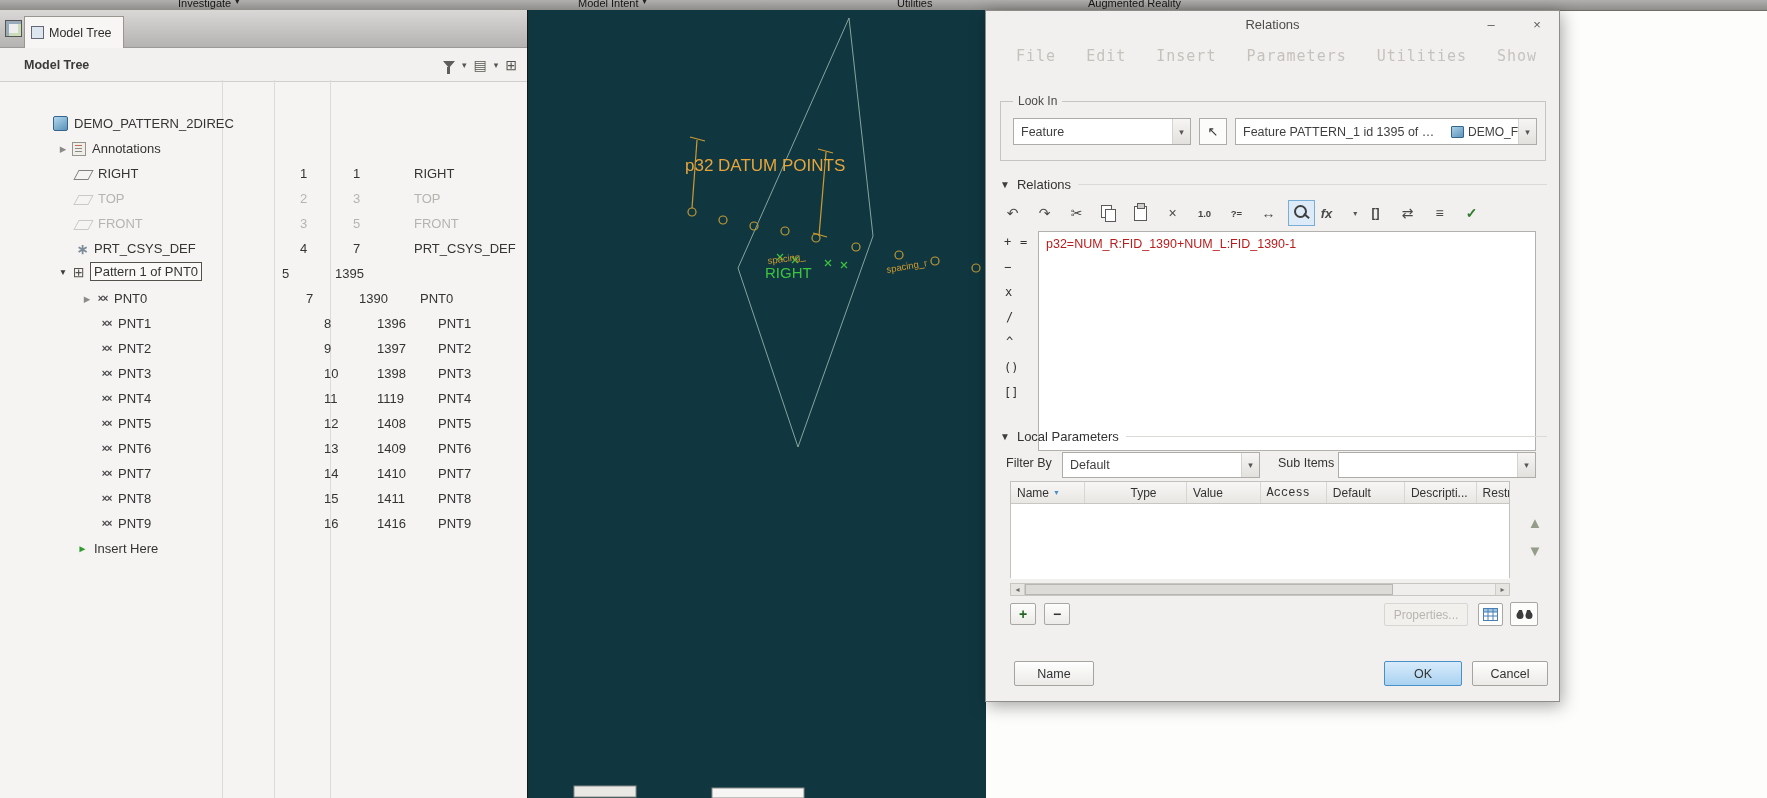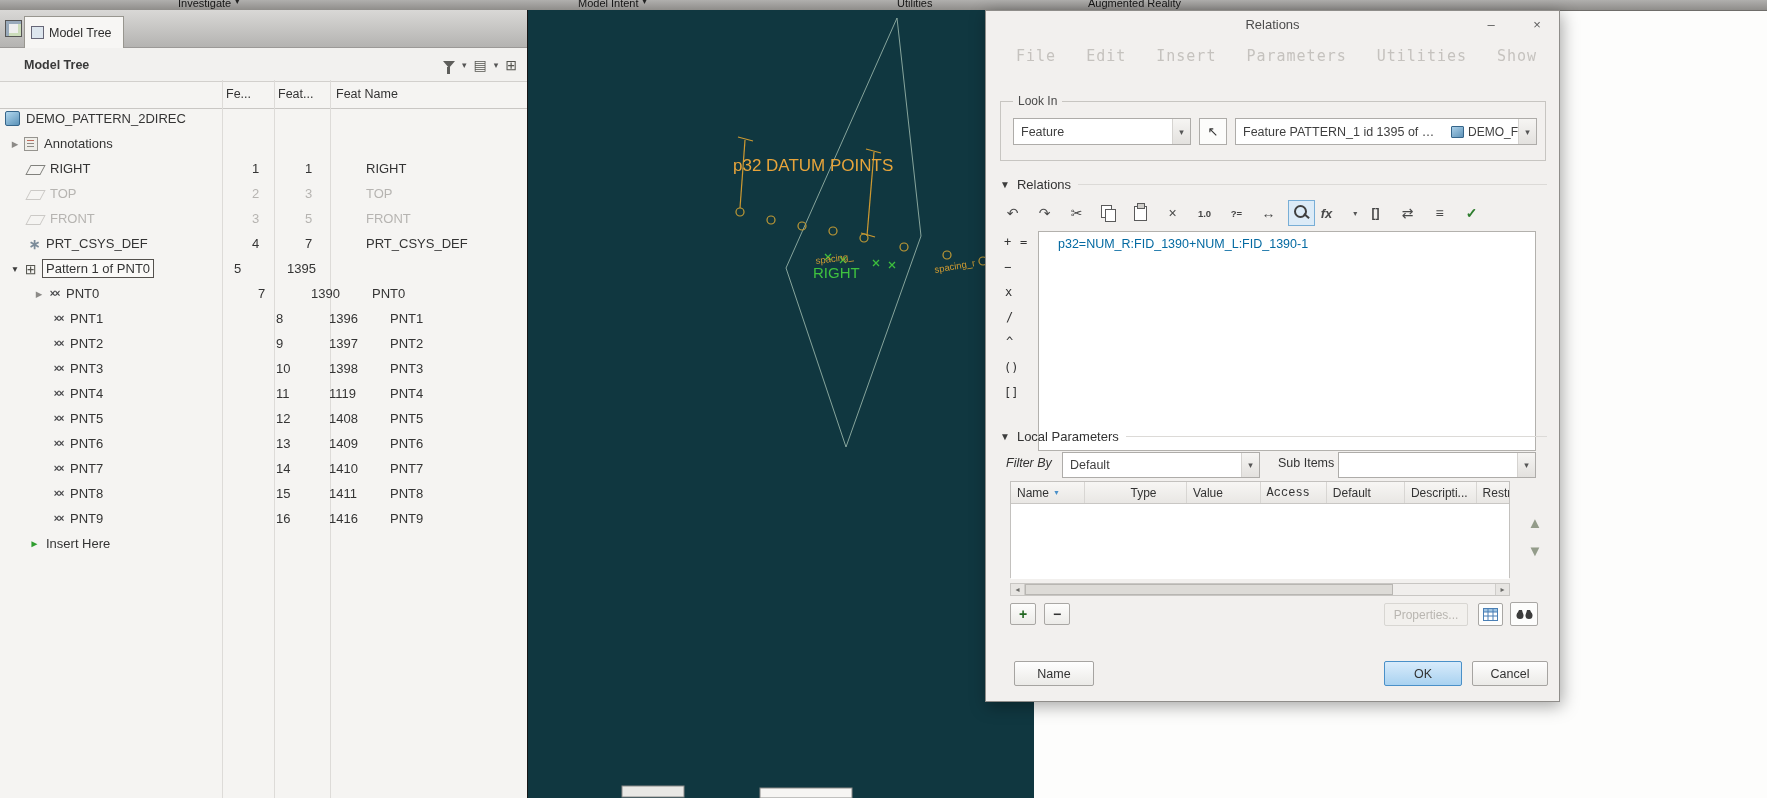--- a/index.html
+++ b/index.html
@@ -30,21 +30,21 @@
   .ph-caret { font-size:9px; color:#555; }
   .ph-glyph { font-size:14px; color:#55554f; line-height:1; }
 
   .tree-cols { position:relative; height:26px; background:#f5f4f2; border-bottom:1px solid #c9c7c4; }
   .tree-cols span { position:absolute; top:5px; font-size:12.5px; color:#333; }
   .col-fe { left:226px; } .col-feat { left:278px; } .col-name { left:336px; }
   .vline { position:absolute; width:1px; background:#dddbd8; top:70px; height:718px; }
   .vl1 { left:222px; } .vl2 { left:274px; } .vl3 { left:330px; }
 
   .tree-rows { position:absolute; left:0; top:96px; right:1px; }
-  .trow { height:25px; display:flex; align-items:center; font-size:13px; color:#343434; }
+  .trow { height:25px; display:flex; align-items:flex-end; font-size:13px; color:#343434;padding-left:48px; }
   .trow.dim, .trow.dim .c-fe, .trow.dim .c-feat, .trow.dim .c-name, .trow.dim .tlabel { color:#b6b4b1; }
   .c-tree { width:222px; flex:none; display:flex; align-items:center; overflow:hidden; }
   .c-fe { width:52px; flex:none; padding-left:4px; }
   .c-feat { width:55px; flex:none; padding-left:1px; }
   .c-name { flex:1; padding-left:6px; }
   .p4 { padding-left:4px; } .p8 { padding-left:8px; } .p26 { padding-left:26px; }
   .p32 { padding-left:32px; } .p50 { padding-left:50px; }
   .arrow { width:14px; flex:none; text-align:center; font-size:8.5px; color:#8c8a87; }
   .arrow.dk { color:#3c3c3c; }
   .tico { width:17px; flex:none; display:flex; align-items:center; justify-content:center;
@@ -57,21 +57,21 @@
   .tico.plane { width:13px; height:8px; margin:2px 7px 0 2px; flex:none; border:1.5px solid #81817d; transform:skewX(-28deg); }
   .trow.dim .tico.plane { border-color:#cbc9c6; }
   .tico.csys { font-size:14px; font-weight:bold; color:#7b8b99; }
   .tico.pattern { font-size:14px; color:#55554f; }
   .tico.point { font-size:10px; font-weight:bold; color:#47474a; letter-spacing:-1px; }
   .tico.insert { font-size:10px; color:#2f9e2f; }
   .selbox { border:1px solid #54514d; background:#faf9f7; padding:0 3px; line-height:17px; }
 
   
   .viewport { position:absolute; left:527px; top:10px; width:458px; height:788px;
-    background:#103740; border-left:1px solid #161616;padding-left:48px; }
+    background:#103740; border-left:1px solid #161616; }
   .vp-svg text { font-family:"Liberation Sans", sans-serif; }
 
   
   .dialog { position:absolute; left:985px; top:10px; width:573px; height:690px;
     background:#f2f0ee; border:1px solid #8f8d8a; box-shadow:2px 4px 16px rgba(0,0,0,.35); }
   .dlg-title { position:absolute; left:0; right:0; top:0; height:26px; display:flex;
     align-items:center; justify-content:center; font-size:13px; color:#4c4c4c; }
   .win-btn { position:absolute; top:4px; width:20px; height:18px; display:flex; align-items:center;
     justify-content:center; font-size:13px; color:#5c5c5c; }
   .wb-min { right:58px; } .wb-close { right:12px; }
@@ -126,24 +126,24 @@
   .tbi.verify { color:#2e7d2e; font-weight:bold; }
 
   .ops { position:absolute; left:18px; top:224px; width:34px; font-family:"DejaVu Sans Mono",monospace;
     font-size:12px; color:#333; }
   .ops span { position:absolute; }
   .op0 { left:0; top:0; } .op1 { left:16px; top:0; } .op2 { left:0; top:25px; }
   .op3 { left:1px; top:50px; } .op4 { left:2px; top:75px; } .op5 { left:2px; top:100px; }
   .op6 { left:0; top:126px; } .op7 { left:0; top:151px; }
 
   .rel-edit { position:absolute; left:52px; top:220px; width:498px; height:220px; background:#fff;
-    border:1px solid #b3b1ad; font-size:12.5px; color:#0369a1; padding:5px 19px; box-sizing:border-box; }
+    border:1px solid #b3b1ad; font-size:12.5px; color:#b91c1c; padding:5px 7px; box-sizing:border-box; }
 
   .filter-row { position:absolute; left:0; right:0; top:440px; height:26px; font-size:12.5px; color:#333; }
-  .lbl-filter { position:absolute; left:20px; top:5px;font-style:italic; }
+  .lbl-filter { position:absolute; left:20px; top:5px; }
   .cmb-filter { left:76px; top:1px; width:196px; height:24px; }
   .lbl-sub { position:absolute; left:292px; top:5px;text-align:right; }
   .cmb-sub { left:352px; top:1px; width:196px; height:24px; }
 
   .param-table { position:absolute; left:24px; top:470px; width:500px; height:97px; background:#fff;
     border:1px solid #c3c1be; box-sizing:border-box; }
   .pt-head { display:flex; height:21px; background:linear-gradient(#f7f6f4,#e9e7e4); border-bottom:1px solid #c9c7c4; }
   .pt-cell { display:flex; align-items:center; gap:4px; padding-left:6px; font-size:12px; color:#333;
     border-right:1px solid #d8d6d3; box-sizing:border-box; overflow:hidden; white-space:nowrap; }
   .w1{width:80px;} .w2{width:68px;margin-left:40px;} .w3{width:80px;} .w4{width:72px;font-family:Liberation Mono, monospace;} .w5{width:85px;} .w6{width:78px;} .w7{width:35px; border-right:none;}
@@ -212,25 +212,20 @@
     </div>
     <div class="lp-header">
       <span class="lp-title">Model Tree</span>
       <span class="lp-tools">
         <span class="funnel"></span>
         <span class="ph-caret">▾</span>
         <span class="ph-glyph">▤</span>
         <span class="ph-caret">▾</span>
         <span class="ph-glyph">⊞</span>
       </span>
-    </div>
-    <div class="tree-cols">
-      <span class="col-fe">Fe...</span>
-      <span class="col-feat">Feat...</span>
-      <span class="col-name">Feat Name</span>
     </div>
     <div class="vline vl1"></div>
     <div class="vline vl2"></div>
     <div class="vline vl3"></div>
 
     <div class="tree-rows">
 
       <div class="trow">
         <div class="c-tree p4">
             <span class="tico part"></span>

